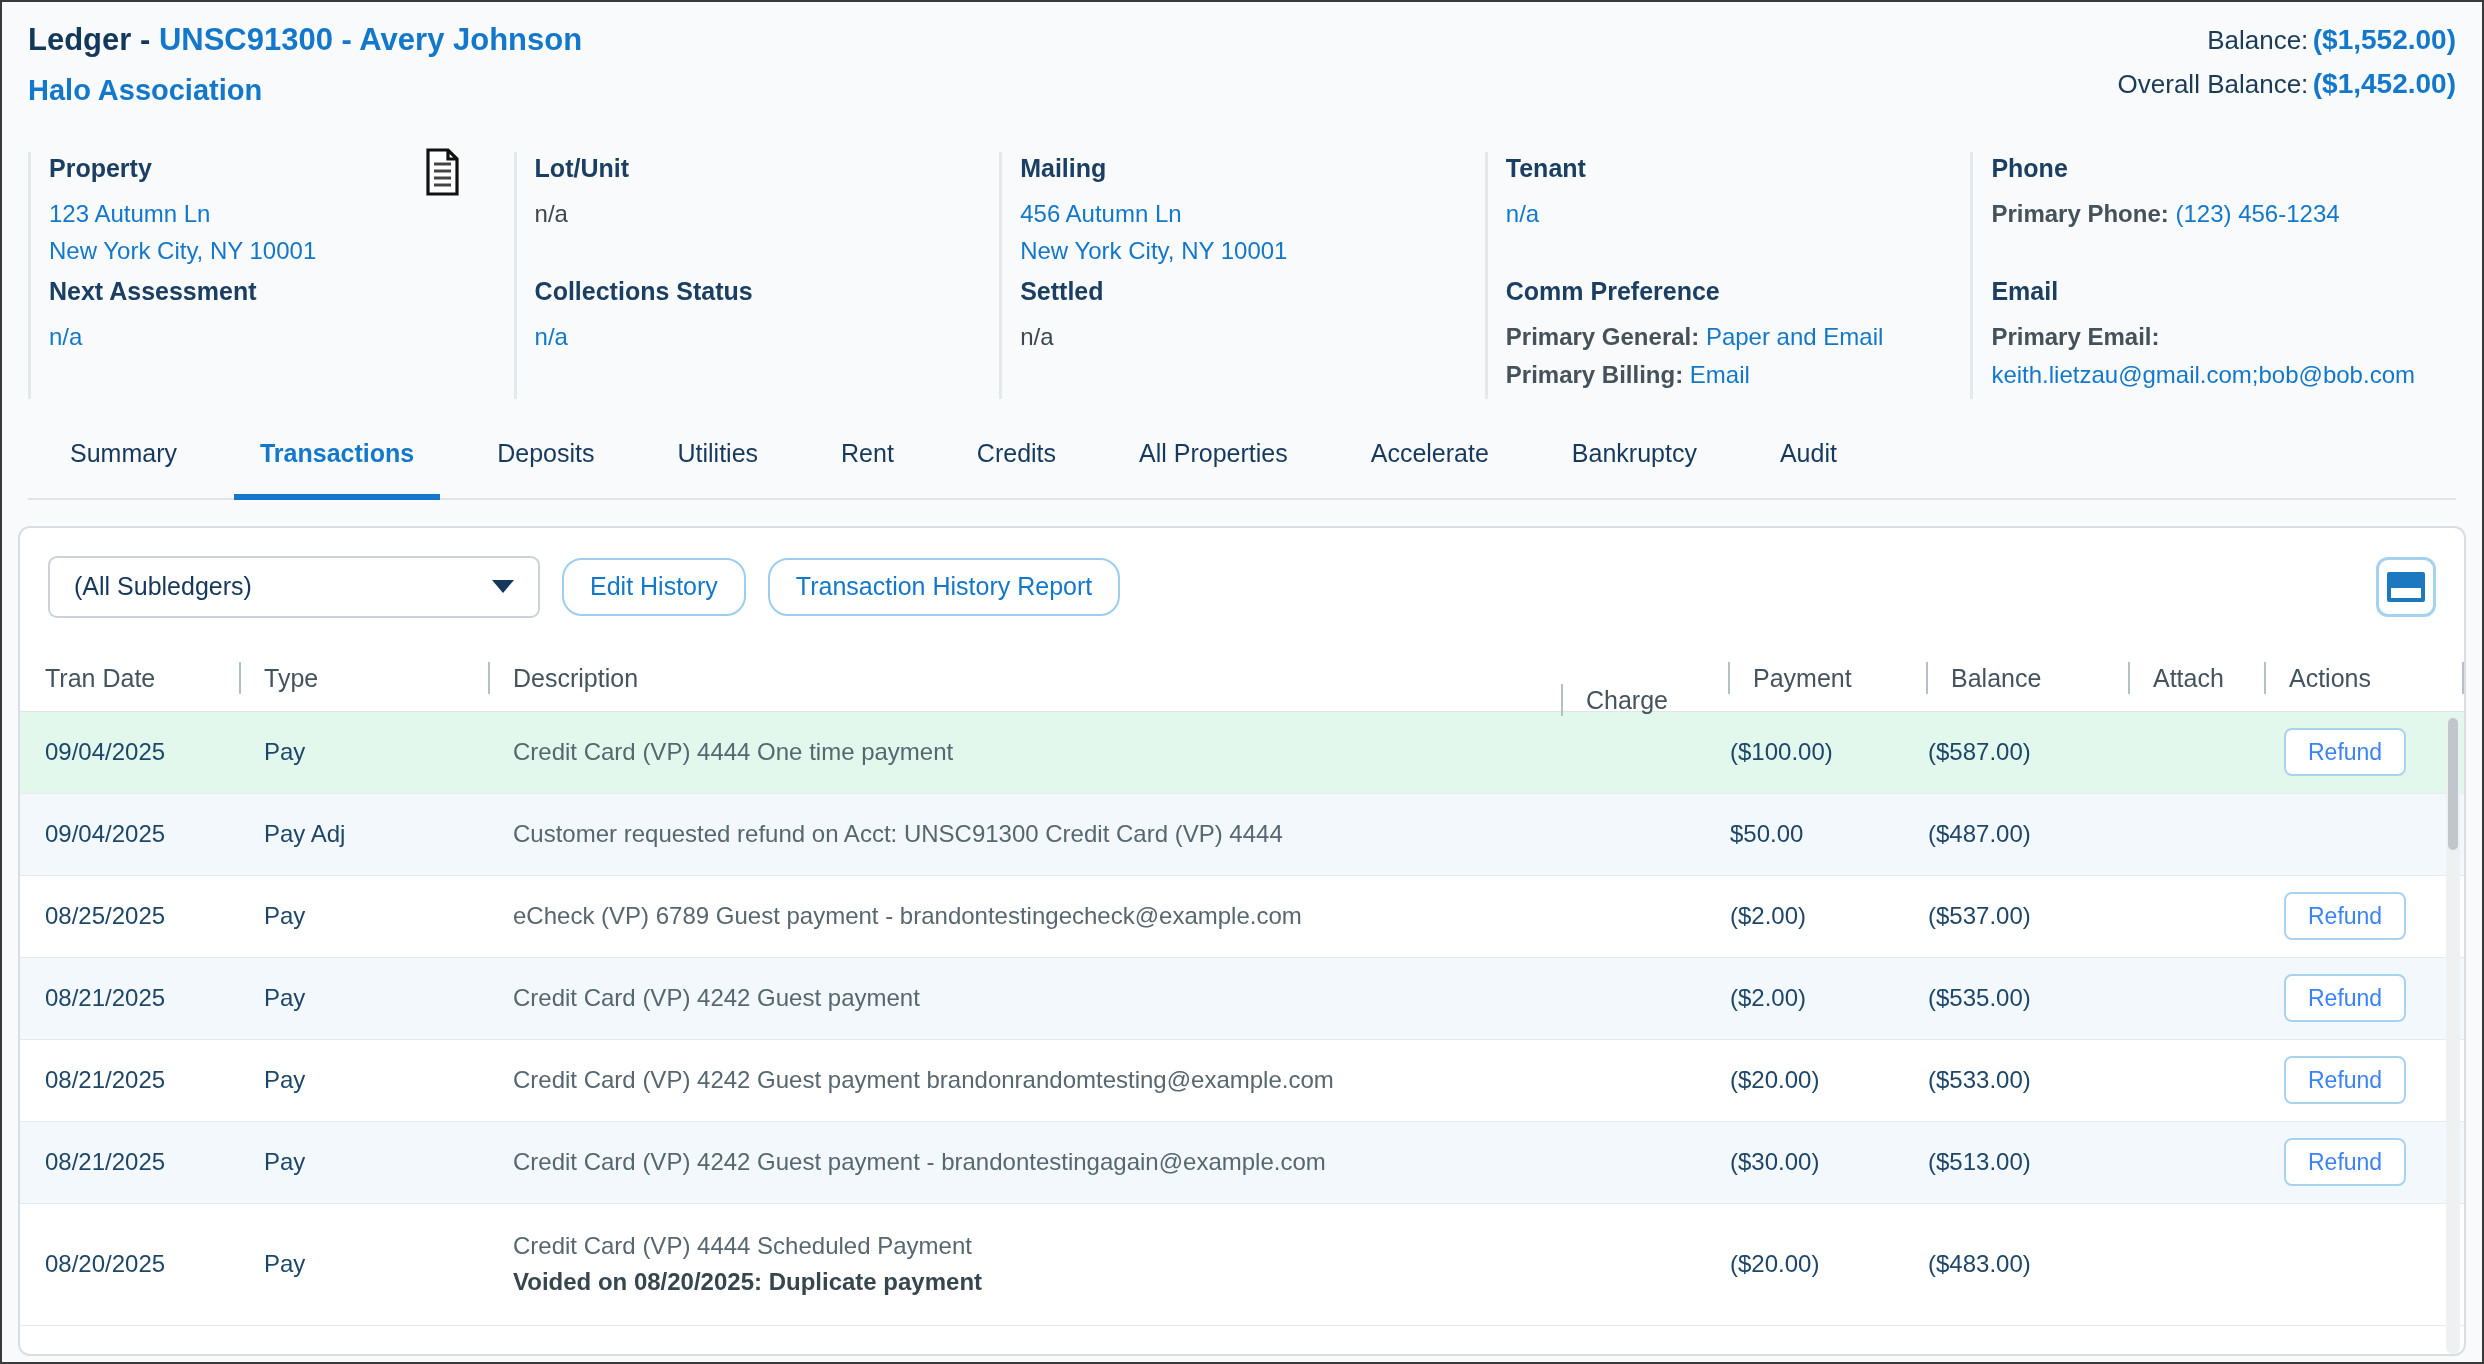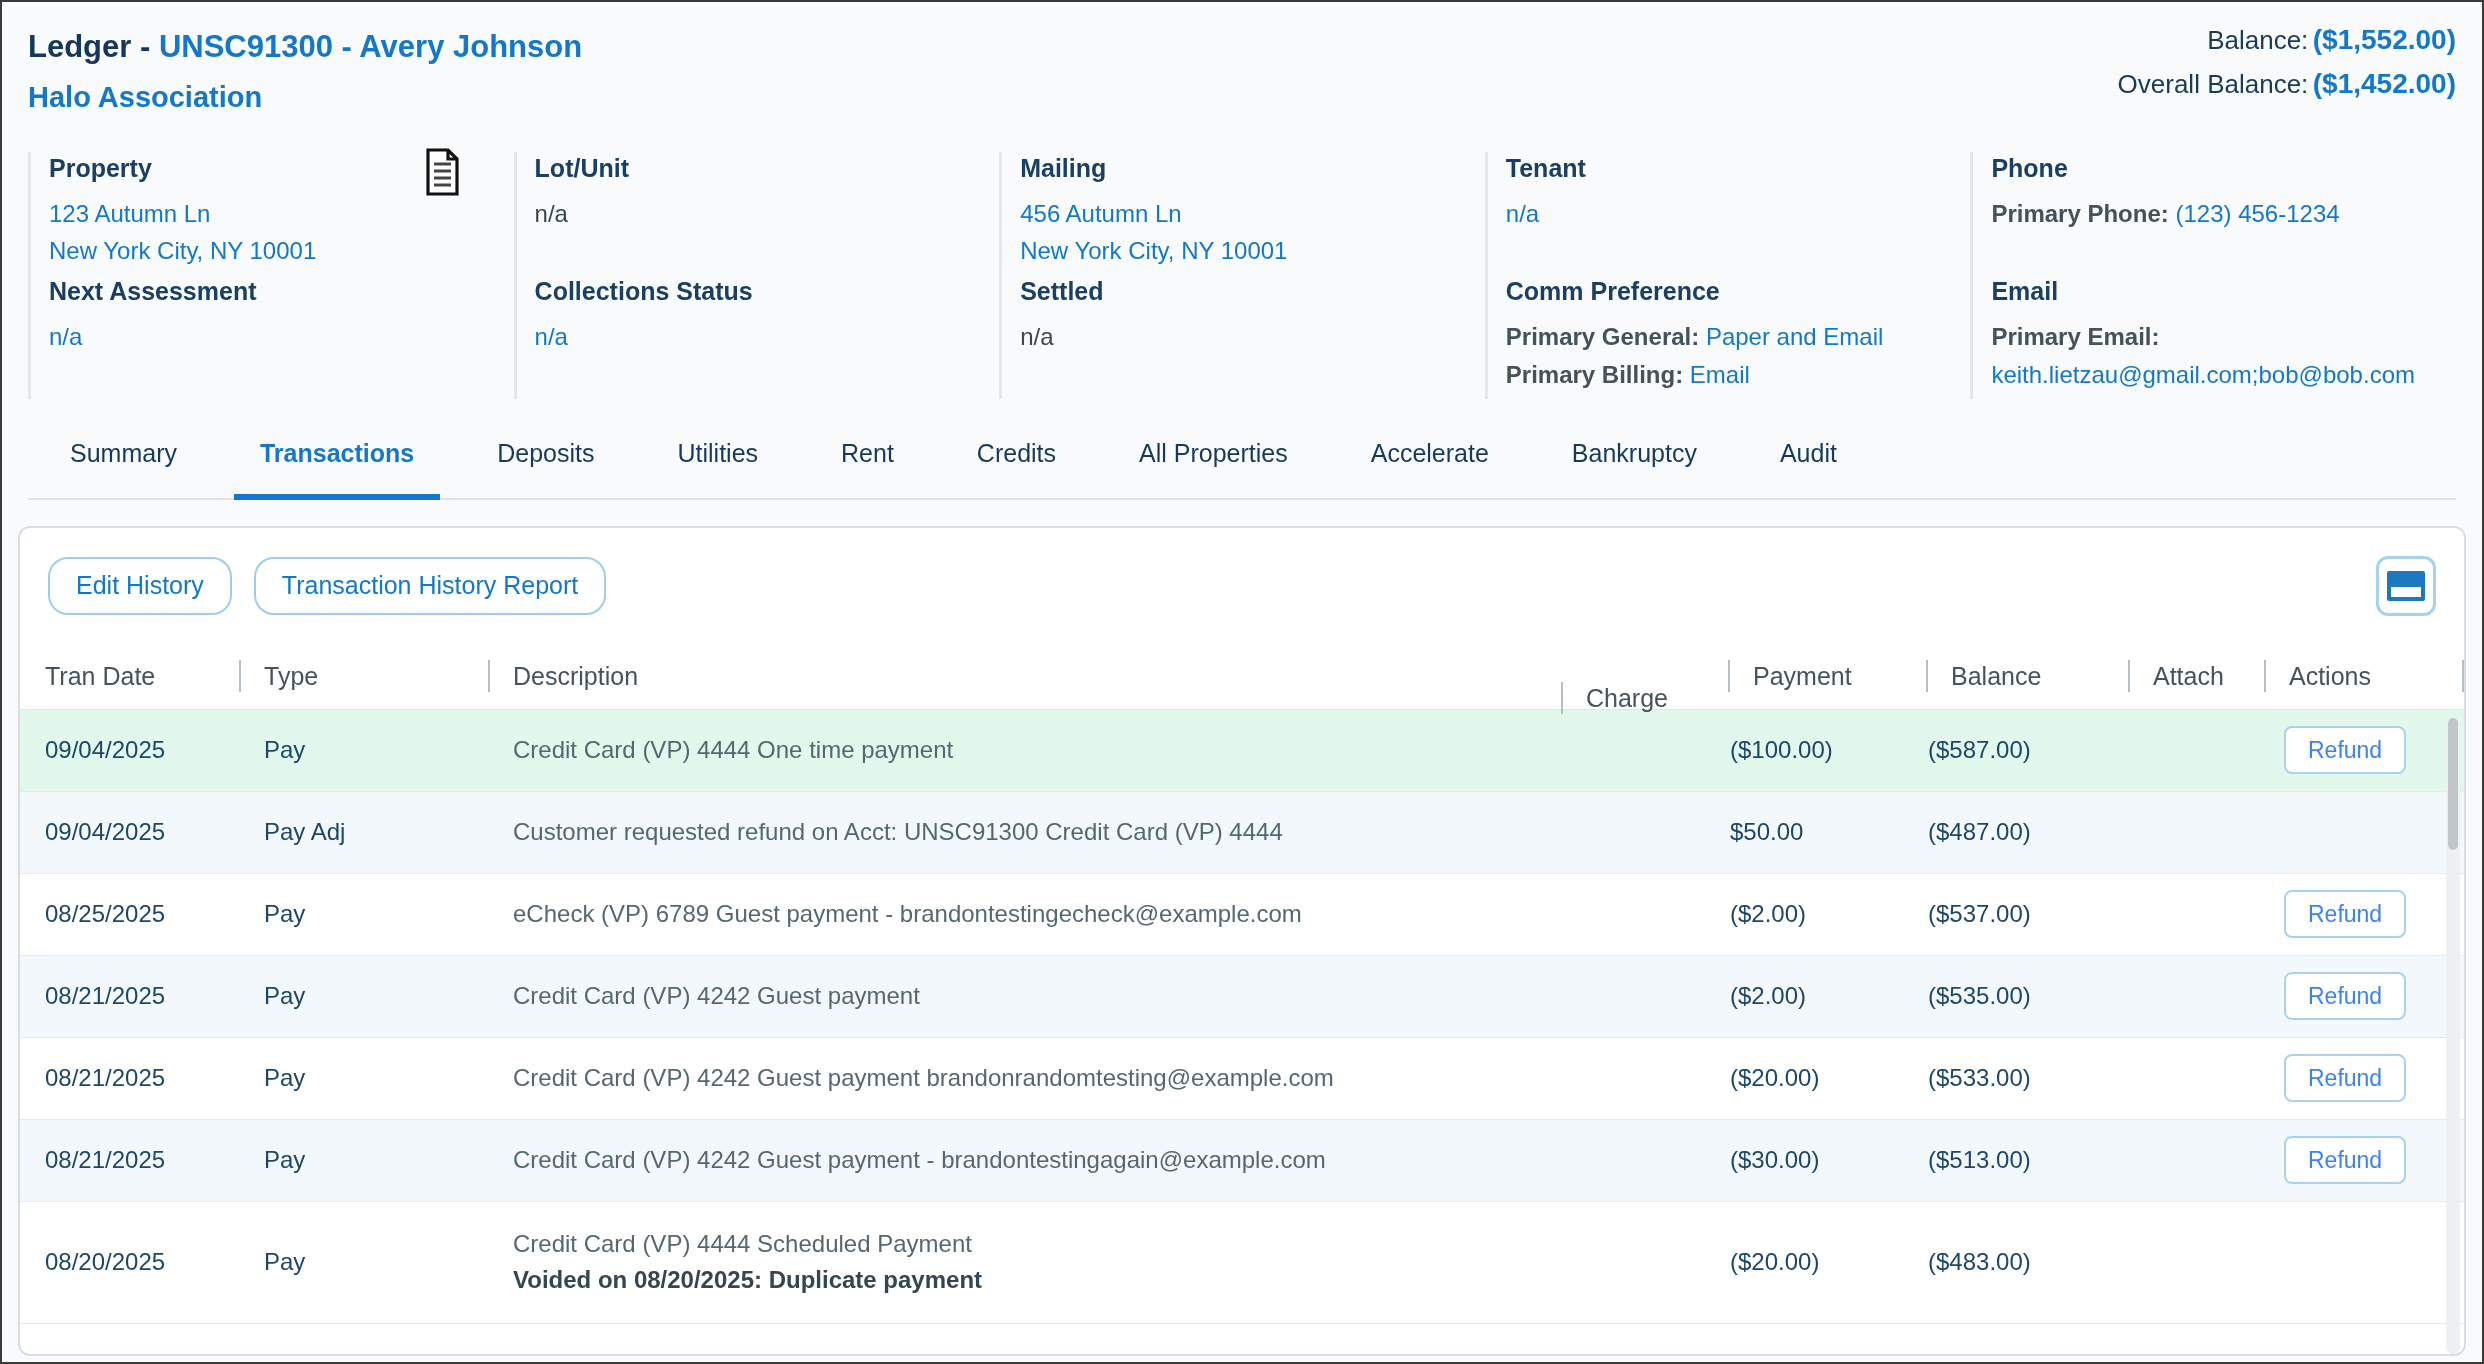--- a/index.html
+++ b/index.html
@@ -9,21 +9,21 @@
     background:#f8fafb;
     border:2px solid #3a3a3a;
     overflow:hidden;
     color:#16395d;
   }
   a { text-decoration:none; }
   .link { color:#1378cb; cursor:pointer; }
 
   
   .top { padding:20px 26px 0 26px; }
-  .header-row { display:flex; justify-content:space-between; align-items:flex-end; }
+  .header-row { display:flex; justify-content:space-between; align-items:flex-start; }
   .title-line1 { font-size:31px; font-weight:bold; color:#14375c; }
   .title-line1 .link { font-weight:bold; }
   .assoc { display:inline-block; margin-top:16px; font-size:29px; font-weight:bold; color:#1378cb; }
   .balances { text-align:right; line-height:1.0; margin-top:4px; }
   .balances .row { margin-bottom:16px; }
   .bal-label { font-size:26px; color:#1b3a57; }
   .bal-value { font-size:28px; font-weight:bold; color:#1378cb; }
 
   
   .info-grid {
@@ -213,20 +213,24 @@
         <div class="tab">All Properties</div>
         <div class="tab">Accelerate</div>
         <div class="tab">Bankruptcy</div>
         <div class="tab">Audit</div>
       </div>
   </div>
 </div>
 
 <div class="card">
   <div class="toolbar">
+    <div class="select">
+      <span>(All Subledgers)</span>
+      <span class="caret"></span>
+    </div>
     <button class="btn">Edit History</button>
     <button class="btn">Transaction History Report</button>
     <div class="icon-btn">
       <span class="win-icon"></span>
     </div>
   </div>
 
   <div class="thead">
     <div class="th col-date">Tran Date</div>
     <div class="th sep col-type">Type</div>

